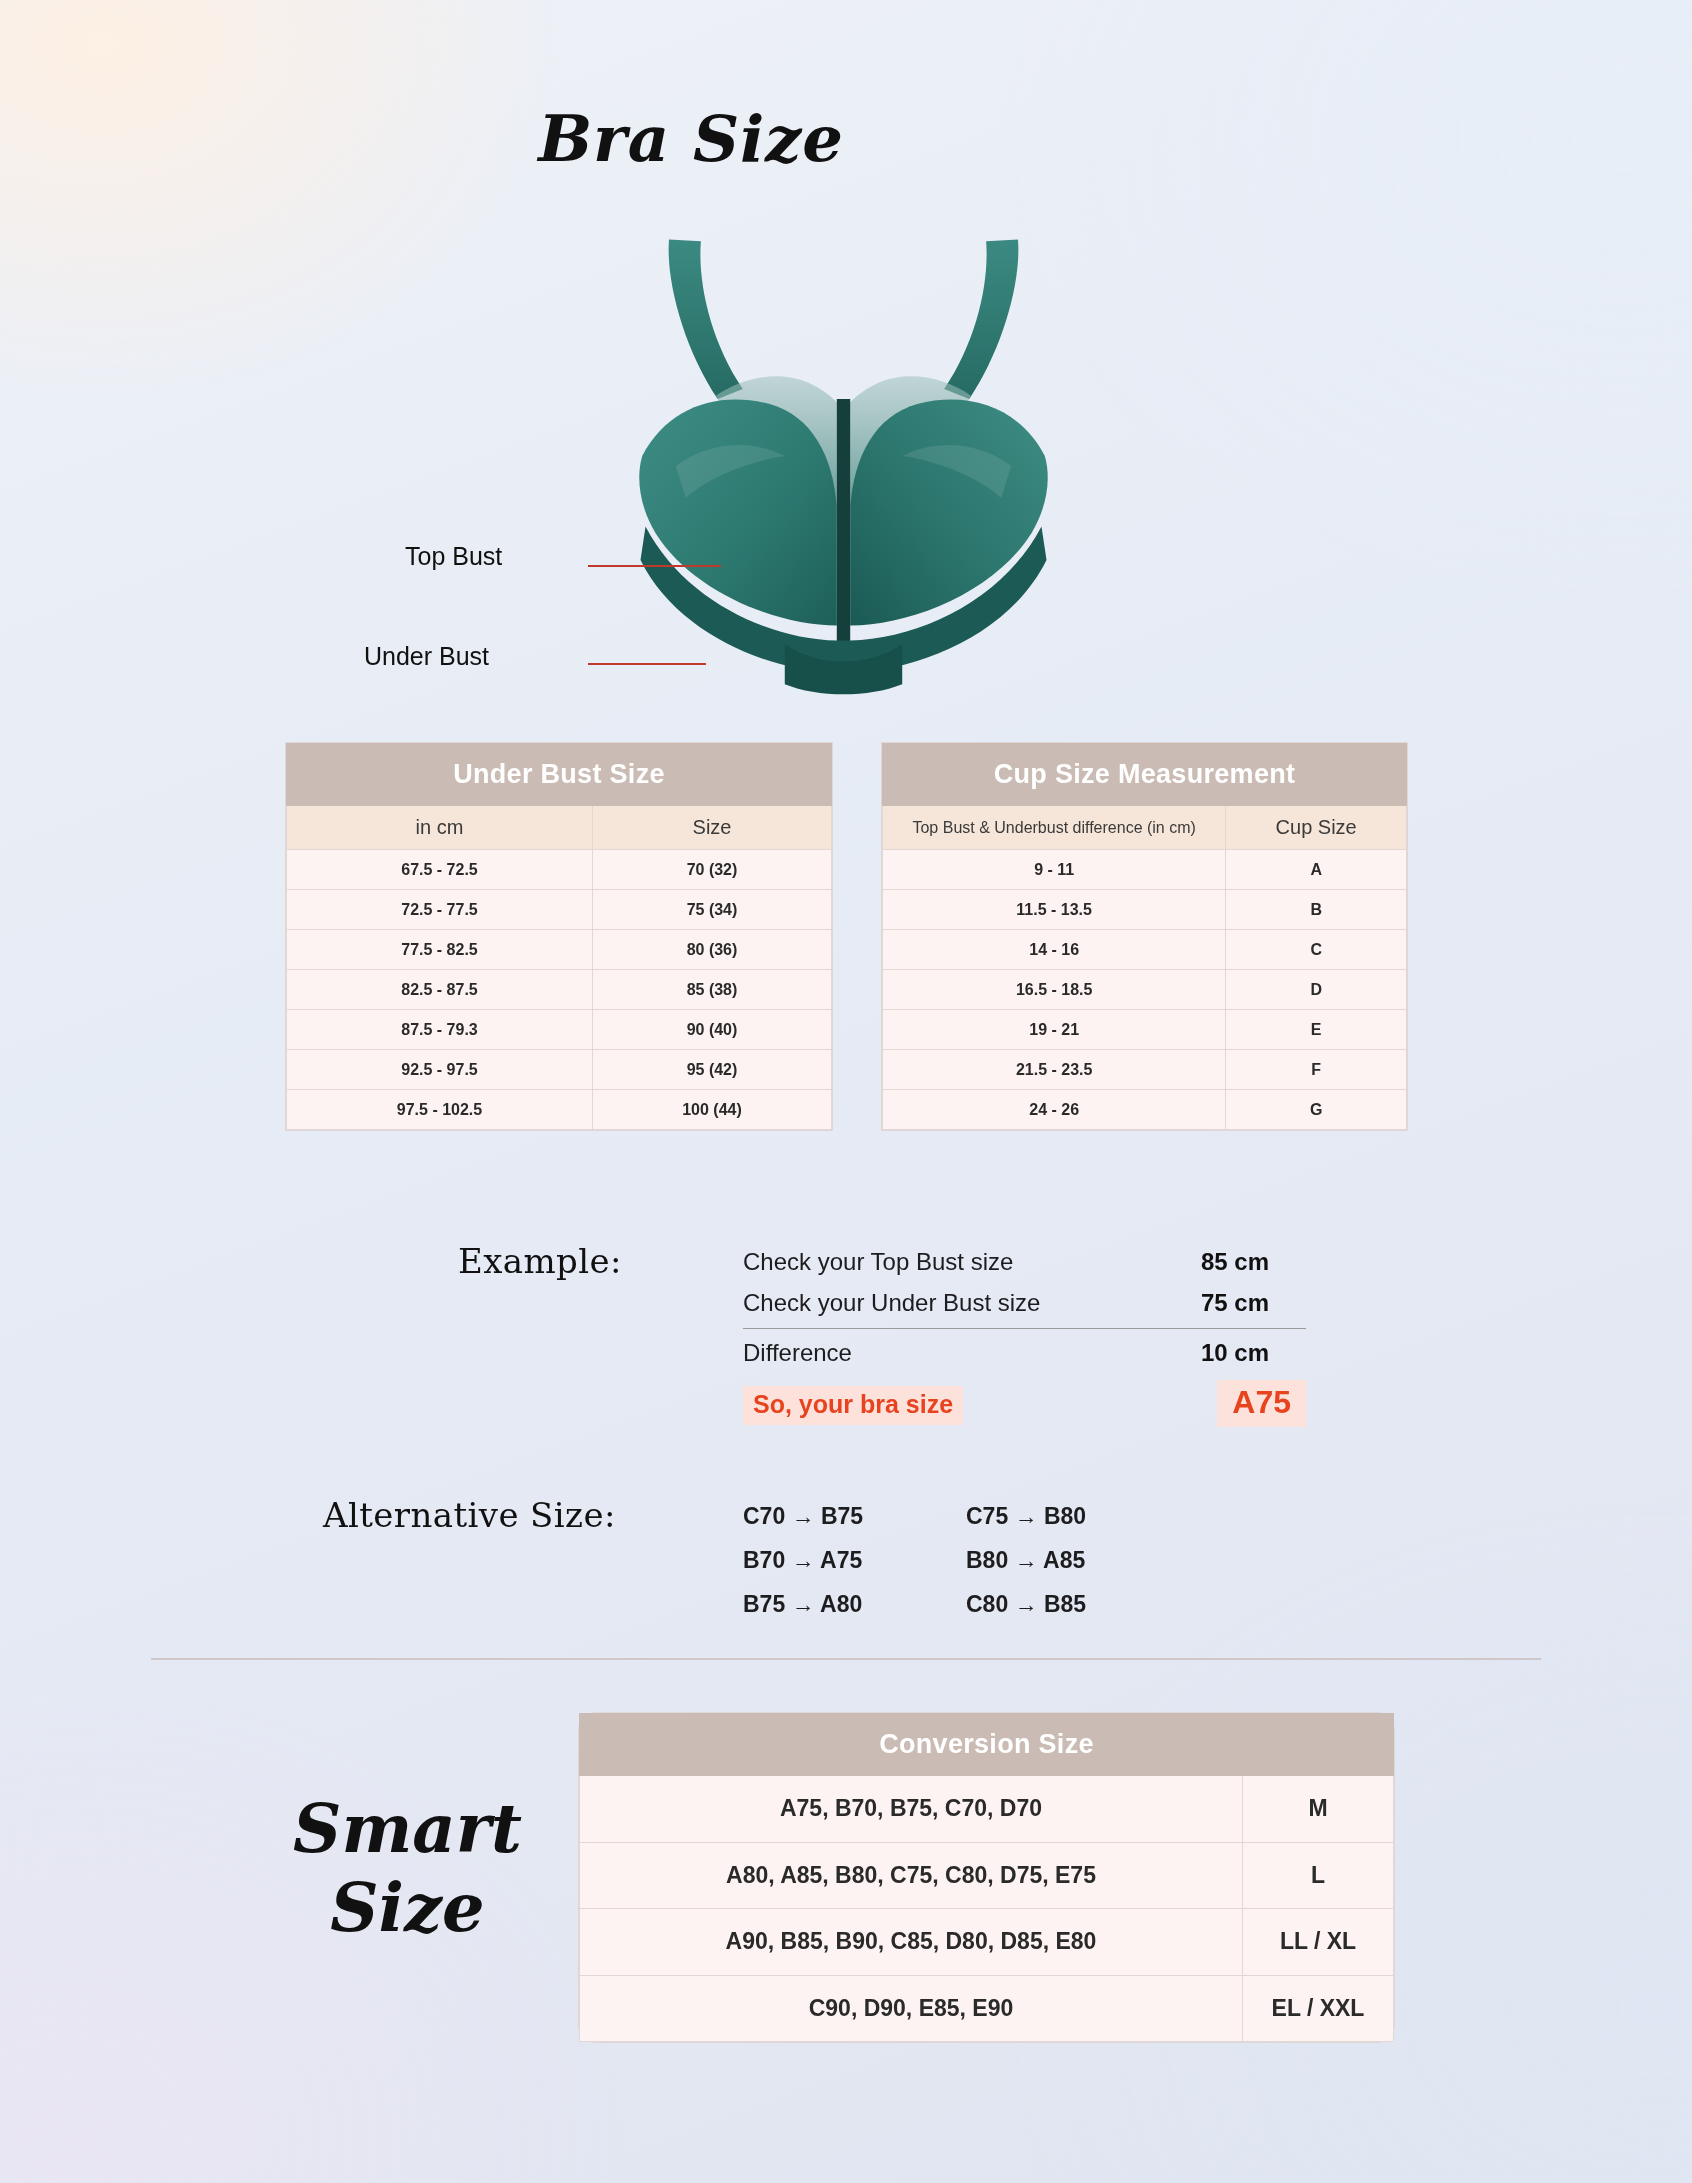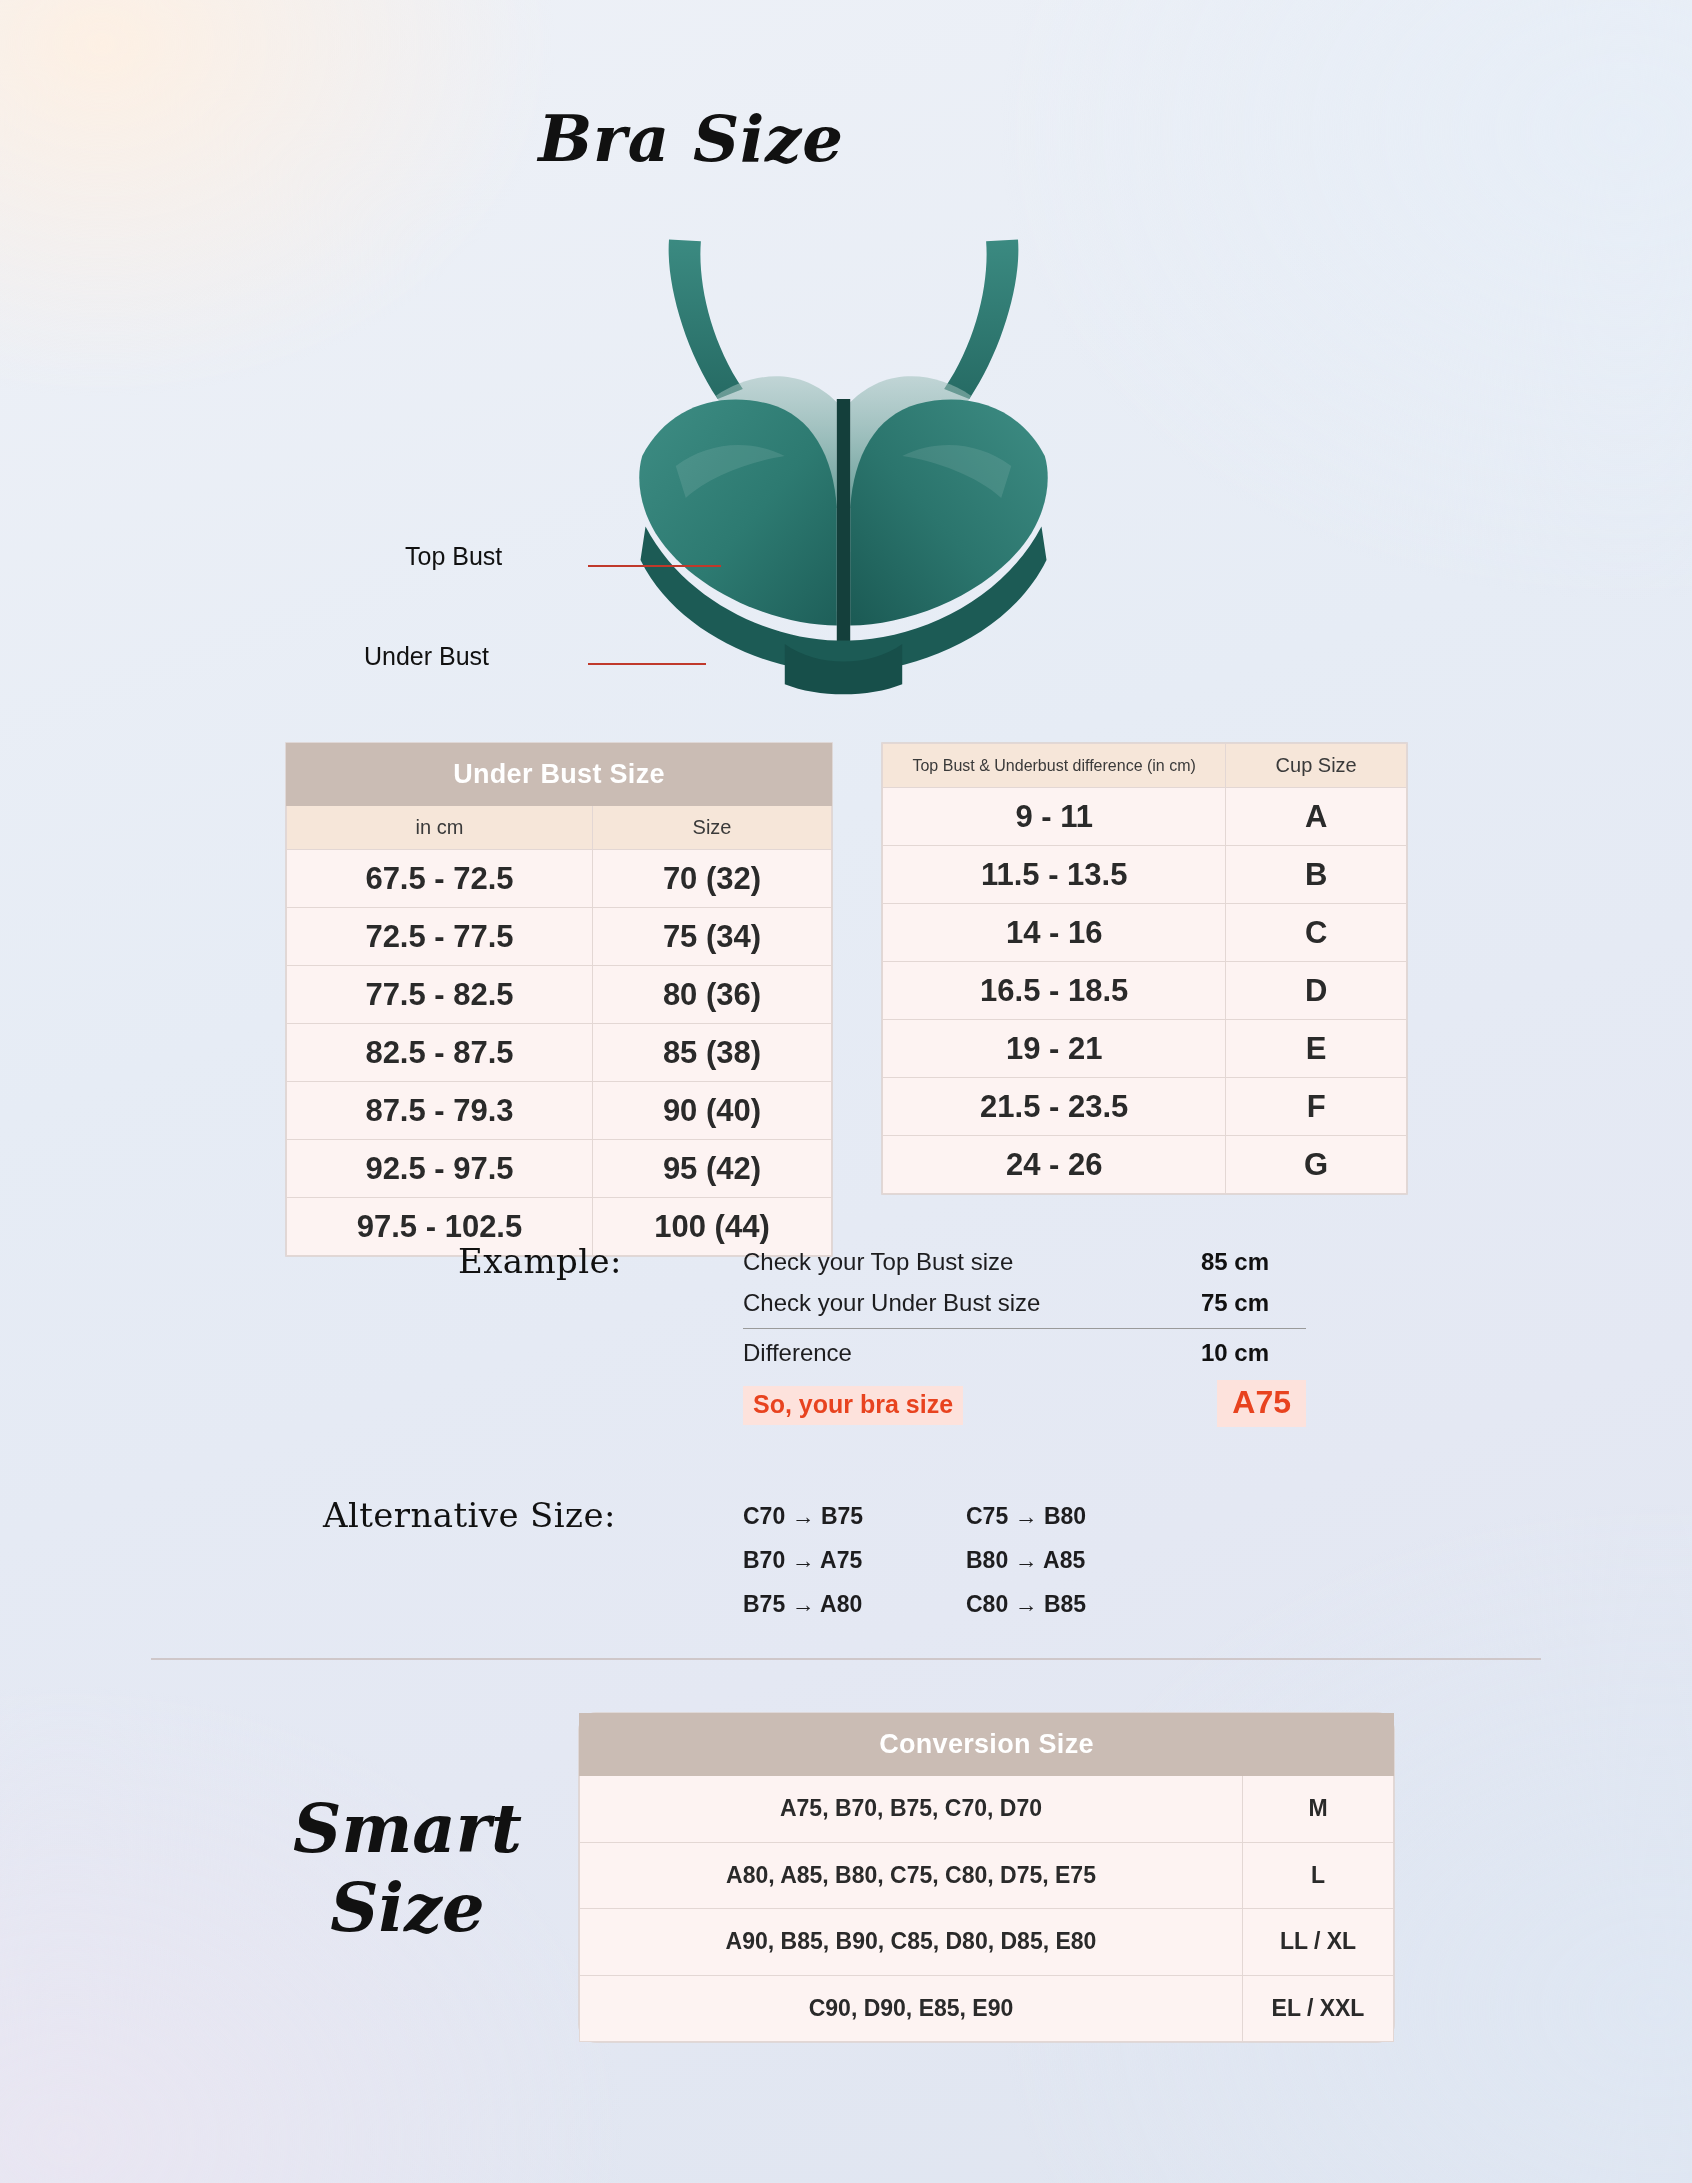--- a/index.html
+++ b/index.html
@@ -96,21 +96,21 @@
     color: #3a3a3a;
     font-size: 20px;
     font-weight: normal;
     padding: 10px 8.4px;
   }
   .tbl .hdr-sub.small {
     font-size: 16px;
     line-height: 1.25;
   }
   .tbl td.cell {
-    font-size: 31px;
+    font-size: 16px;
     font-weight: bold;
     padding: 10.5px 8.4px;
     background: #fdf3f2;
   }
 
   #under-bust-table { top: 743px; left: 286px; width: 546px; }
   #under-bust-table col.c1 { width: 306px; }
   #under-bust-table col.c2 { width: 239px; }
 
   #cup-size-table { top: 743px; left: 882px; width: 525px; }
@@ -311,20 +311,23 @@
     </tbody>
   </table>
 
   <table class="tbl" id="cup-size-table">
     <colgroup>
         <col class="c1">
         <col class="c2">
       </colgroup>
     <thead>
       <tr>
+        <th class="hdr-main" colspan="2">Cup Size Measurement</th>
+      </tr>
+      <tr>
         <th class="hdr-sub small">Top Bust &amp; Underbust difference (in cm)</th>
         <th class="hdr-sub">Cup Size</th>
       </tr>
     </thead>
     <tbody>
       <tr>
         <td class="cell">9 - 11</td>
         <td class="cell">A</td>
       </tr>
       <tr>

